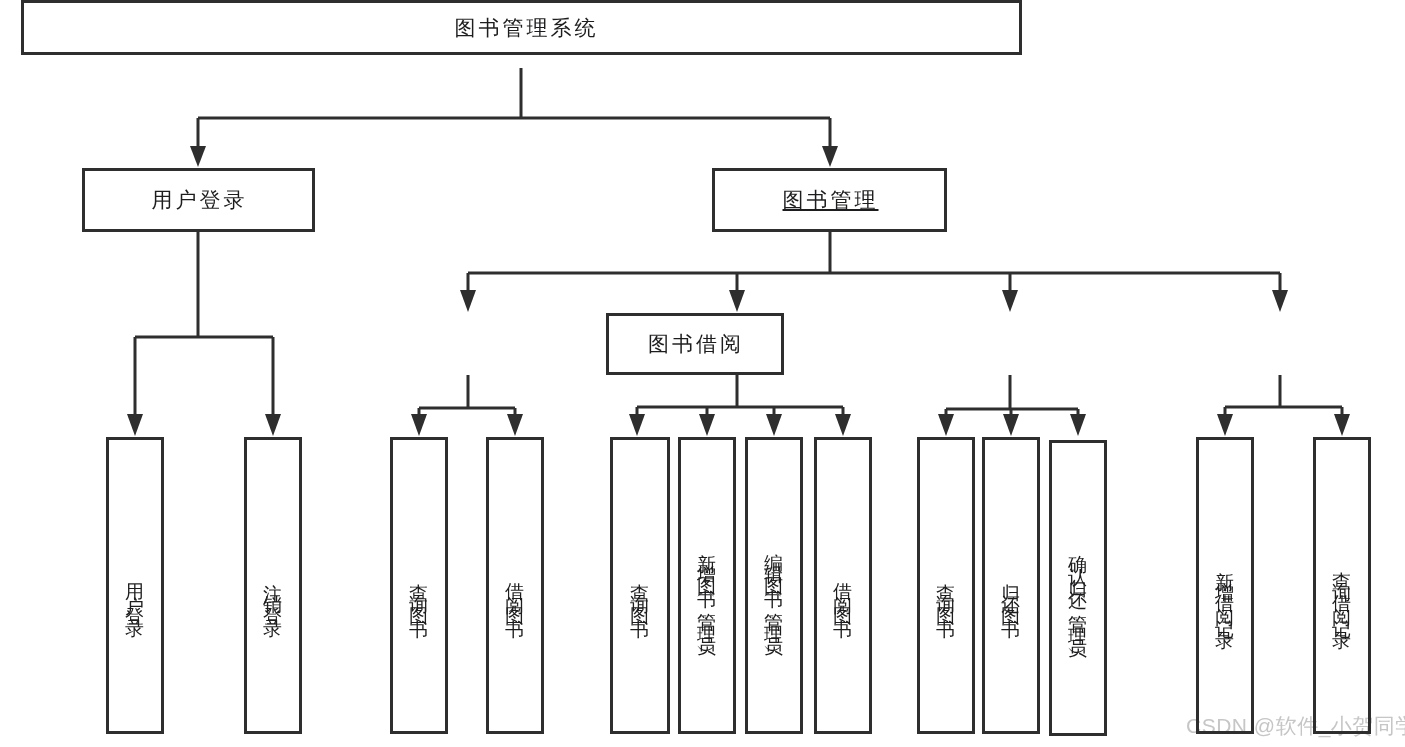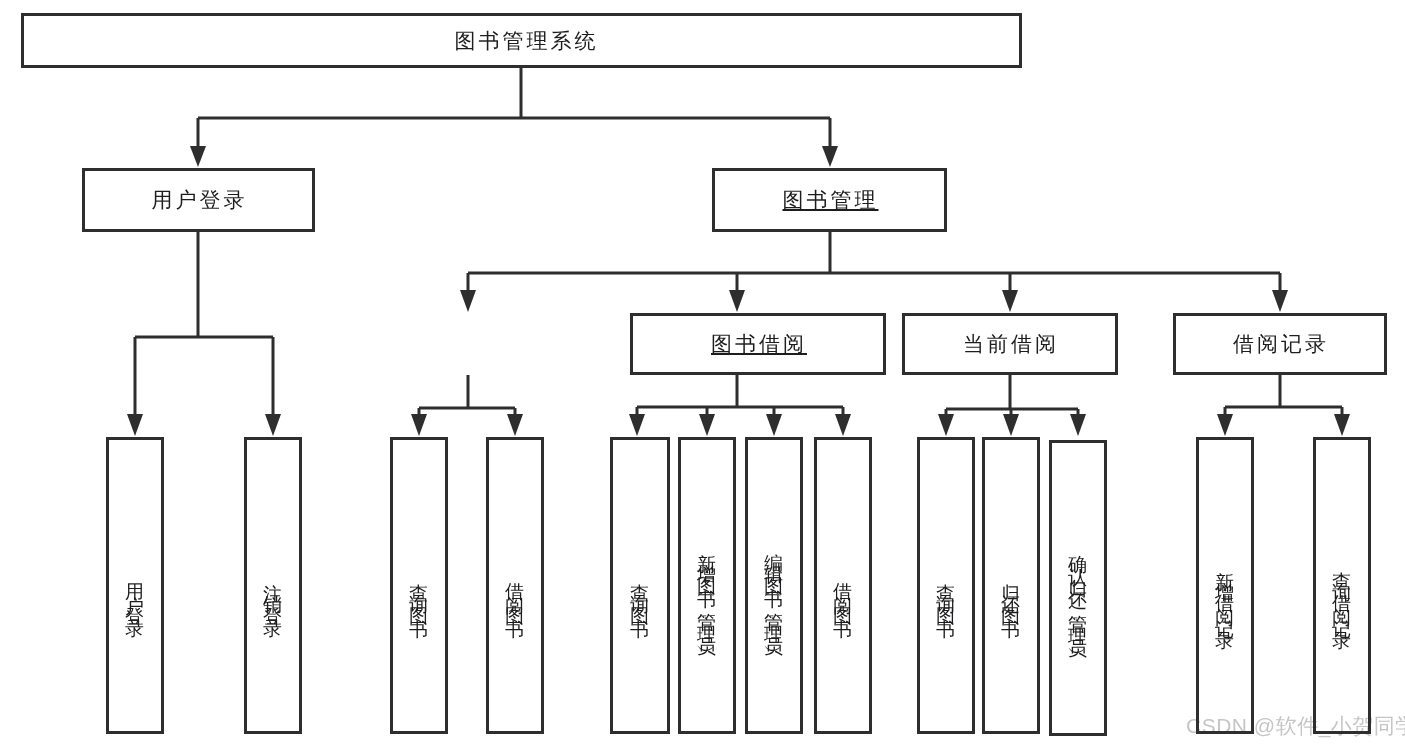--- a/index.html
+++ b/index.html
@@ -77,39 +77,33 @@
       <polygon points="1070,414 1086,414 1078,436"></polygon>
     </g>
 
     <g>
       <path d="M1280 375 L1280 407 M1225 407 L1342 407 M1225 407 L1225 418 M1342 407 L1342 418"></path>
       <polygon points="1217,414 1233,414 1225,436"></polygon>
       <polygon points="1334,414 1350,414 1342,436"></polygon>
     </g>
   </svg>
 
-  <div class="box h" style="left:21px;top:13px;width:1001px;height:55px;padding-left:8px;">
+  <div class="box h" style="left:21px;top:0;width:1001px;height:55px;padding-left:8px;">
     <span>图书管理系统</span>
   </div>
 
   <div class="box h" style="left:82px;top:168px;width:233px;height:64px;">
     <span>用户登录</span>
   </div>
   <div class="box h" style="left:712px;top:168px;width:235px;height:64px;text-decoration:underline;">
     <span>图书管理</span>
   </div>
 
-  <div class="box h" style="left:630px;top:313px;width:256px;height:62px;text-decoration:underline;">
+  <div class="box h" style="left:606px;top:313px;width:178px;height:62px;">
     <span>图书借阅</span>
-  </div>
-  <div class="box h" style="left:902px;top:313px;width:216px;height:62px;">
-    <span>当前借阅</span>
-  </div>
-  <div class="box h" style="left:1173px;top:313px;width:214px;height:62px;">
-    <span>借阅记录</span>
   </div>
 
   <div class="box v" style="left:106px;top:437px;width:58px;height:297px;">
     <span>用户登录</span>
   </div>
   <div class="box v" style="left:244px;top:437px;width:58px;height:297px;">
     <span>注销登录</span>
   </div>
 
   <div class="box v" style="left:390px;top:437px;width:58px;height:297px;">

